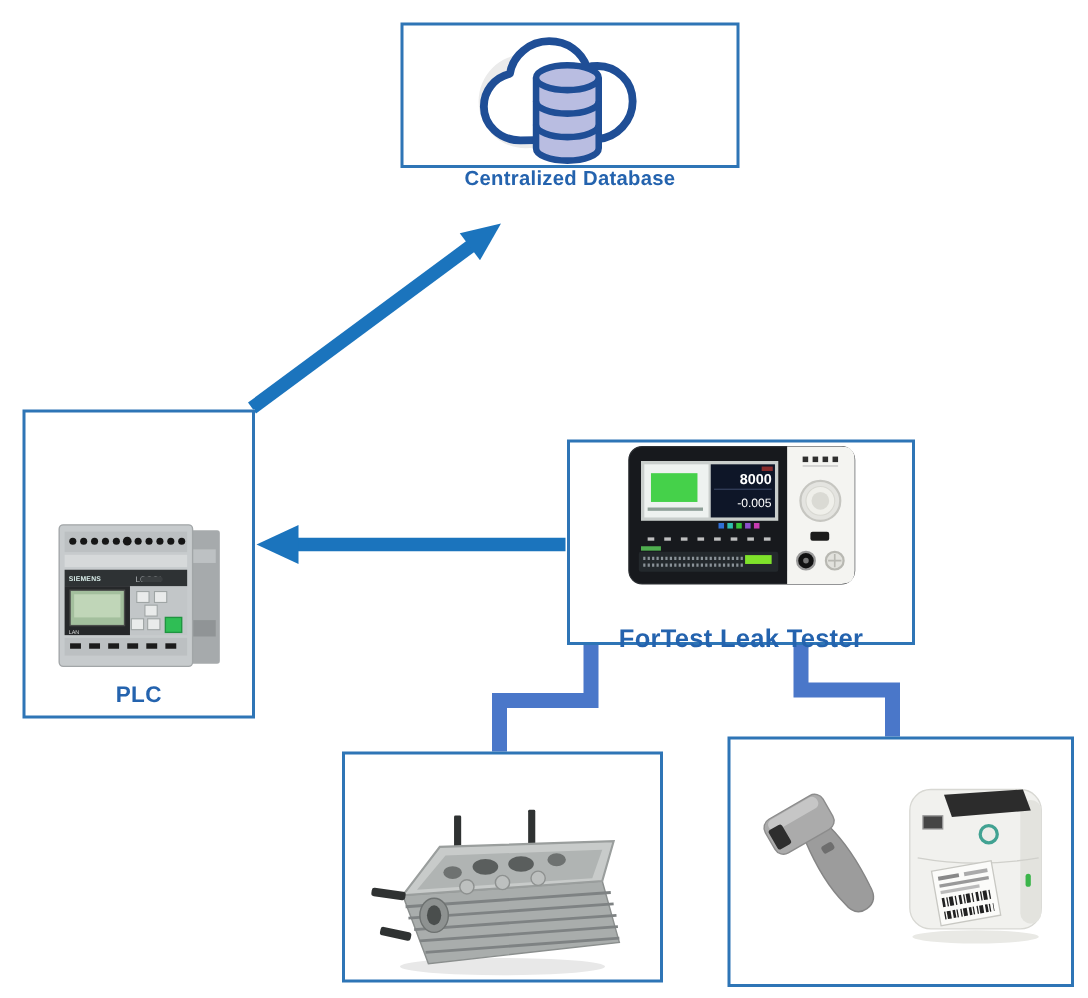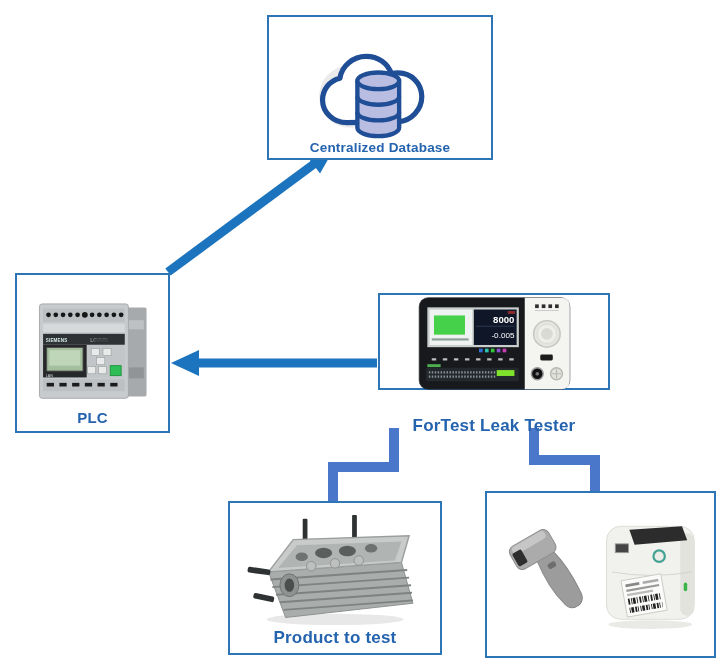--- a/index.html
+++ b/index.html
@@ -10,25 +10,25 @@
   .overlay{position:absolute;left:0;top:0;}
   .node{
     position:absolute;background:#FFFFFF;border:2px solid #2E75B6;
     box-sizing:border-box;display:flex;flex-direction:column;
     align-items:center;justify-content:space-between;
   }
   .node-label{
     color:#2463AE;font-weight:bold;text-align:center;width:100%;
     font-size:17px;letter-spacing:.2px;padding-bottom:5px;
   }
-  #db-box{left:267px;top:15px;width:226px;height:145px;}
+  #db-box{left:267px;top:15px;width:226px;height:97px;}
   #db-box .node-label{font-size:13.5px;padding-bottom:3px;}
-  #plc-box{left:15px;top:273px;width:155px;height:160px;justify-content:flex-end;}
+  #plc-box{left:15px;top:273px;width:155px;height:206px;justify-content:flex-end;}
   #plc-box .node-label{font-size:15px;}
-  #fortest-box{left:378px;top:293px;width:232px;height:97px;gap:24px;}
+  #fortest-box{left:378px;top:293px;width:232px;height:137px;gap:24px;}
   #product-box{left:228px;top:501px;width:214px;height:154px;}
   #barcode-box{left:485px;top:491px;width:231px;height:167px;}
   .icon-wrap{display:flex;align-items:flex-end;justify-content:center;flex:1;width:100%;}
   .duo{display:flex;flex:1;width:100%;align-items:center;justify-content:center;gap:2px;}
 </style>
 </head>
 <body>
 
 <div id="canvas">
 
@@ -202,21 +202,20 @@
           <circle cx="75" cy="56" r="5"></circle>
             <circle cx="100" cy="53" r="5"></circle>
             <circle cx="125" cy="50" r="5"></circle>
         </g>
         <ellipse cx="52" cy="76" rx="10" ry="12" fill="#8E9291" stroke="#6E7271"></ellipse>
         <ellipse cx="52" cy="76" rx="5" ry="7" fill="#4A4E4D"></ellipse>
         <rect x="8" y="58" width="24" height="6" rx="2" fill="#2F3232" transform="rotate(8 20 61)"></rect>
         <rect x="14" y="86" width="22" height="6" rx="2" fill="#2F3232" transform="rotate(12 25 89)"></rect>
       </svg>
     </div>
-    <div class="node-label">Product to test</div>
   </div>
 
   <div class="node" id="barcode-box">
     <div class="duo">
       <svg width="88" height="108" viewBox="0 0 95 115">
         <g transform="translate(16,22) rotate(-30 10 14)">
           <path d="M20,26 Q16,58 22,80 Q24,92 34,91 Q44,90 44,78 Q46,48 40,26 Z" fill="#9C9C9C" stroke="#858585"></path>
           <rect x="-2" y="0" width="48" height="28" rx="7" fill="#ABABAB" stroke="#8C8C8C"></rect>
           <rect x="2" y="1" width="40" height="9" rx="4" fill="#C6C6C6"></rect>
           <rect x="0" y="7" width="11" height="16" rx="2" fill="#2E2E2E"></rect>

